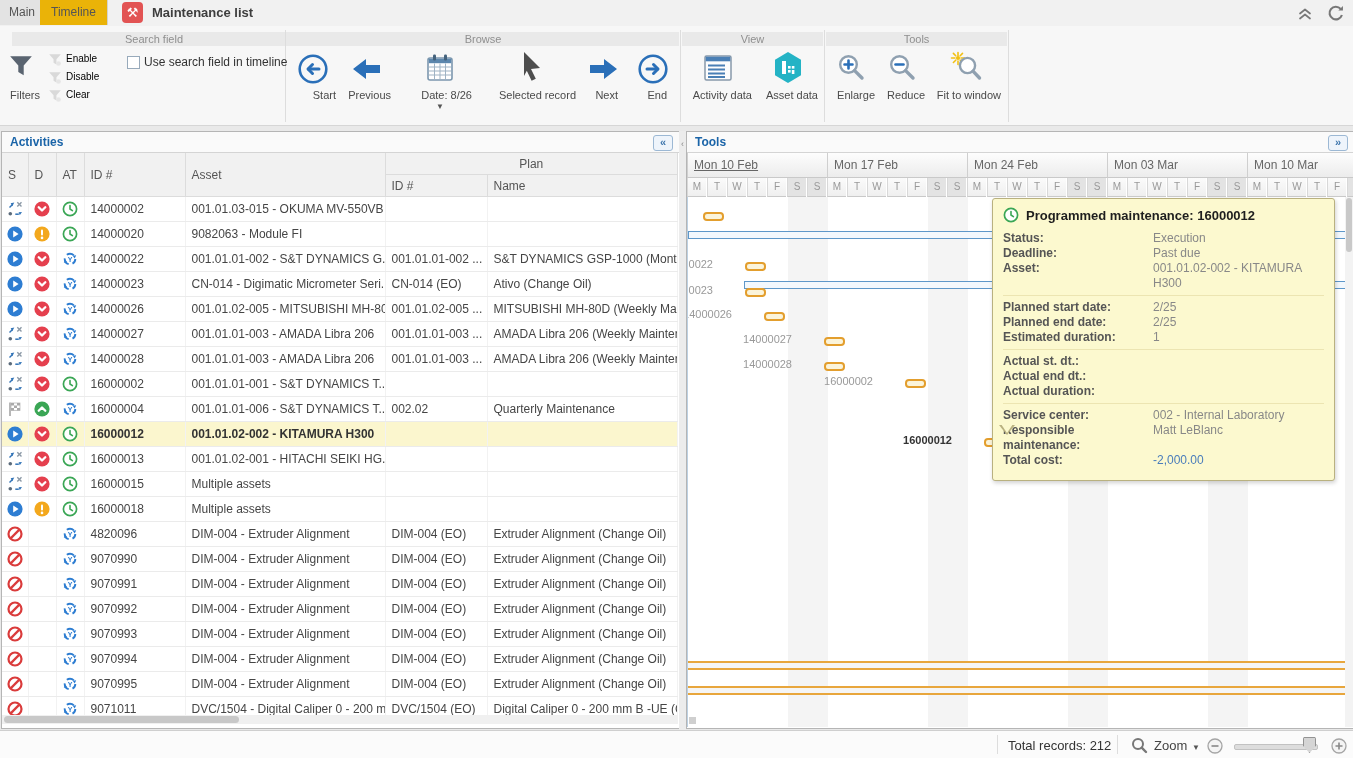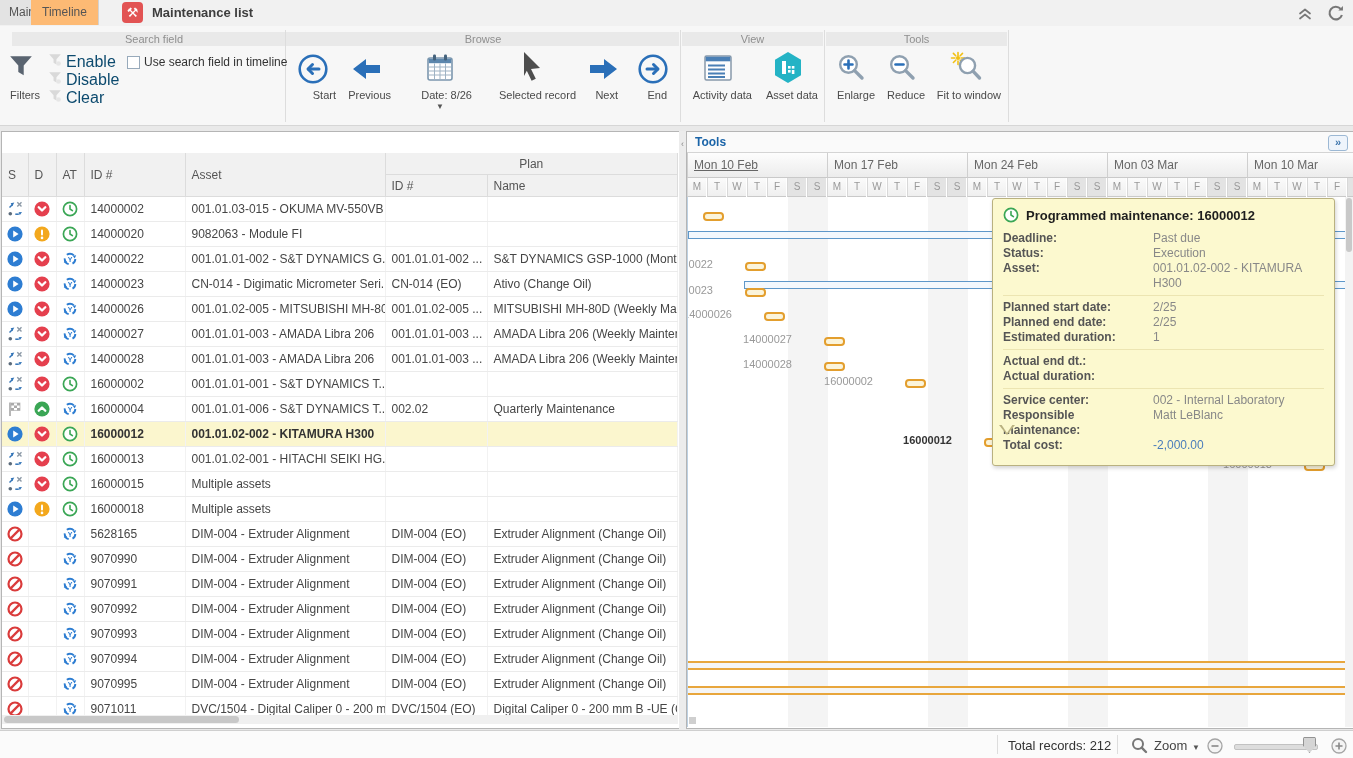--- a/index.html
+++ b/index.html
@@ -3,33 +3,33 @@
 <meta charset="utf-8">
 <style>
   html,body{margin:0;padding:0}
   body{width:1353px;height:758px;position:relative;overflow:hidden;background:#e9e9e9;
        font-family:"Liberation Sans",sans-serif;font-size:12px;color:#444}
   .abs{position:absolute}
   
   .tabbar{left:0;top:0;width:1353px;height:26px;background:#f1f1f1;border-bottom:1px solid #d2d2d2}
   .tab{position:absolute;top:0;height:25px;line-height:25px;font-size:12px;color:#555;text-align:center;border-right:1px solid #d2d2d2}
   .tab-main{left:0;width:44px;background:#e3e3e3}
-  .tab-timeline{left:31px;width:67px;background:#fdba74}
+  .tab-timeline{left:40px;width:67px;background:#eab308}
   .app-icon{left:122px;top:2px;width:21px;height:21px;background:#e25353;border-radius:4px;color:#fff;
             text-align:center;line-height:21px;font-size:13px}
   .win-title{left:152px;top:5px;font-size:13px;font-weight:bold;color:#3d3d3d}
   .topright-icon{top:4px;width:20px;height:18px}
   
   .ribbon{left:0;top:26px;width:1353px;height:99px;background:#f7f7f7;border-bottom:1px solid #d6d6d6}
   .group-header{position:absolute;top:6px;height:14px;background:#e9e9e9;color:#8f8f8f;font-size:11px;
                 text-align:center;line-height:14px}
   .group-sep{position:absolute;top:4px;height:92px;width:1px;background:#ddd}
   .ric{position:absolute}
   .rlabel{position:absolute;font-size:11px;color:#4a4a4a;text-align:right;white-space:nowrap}
-  .rlabel-dis{color:#0c4a6e;font-size:16px;text-align:left}
+  .rlabel-dis{color:#000000;font-size:10px;text-align:left}
   .caret{position:absolute;font-size:8px;color:#555}
   .cb{position:absolute;width:11px;height:11px;border:1px solid #98aabb;background:#fff}
   .cb-label{position:absolute;font-size:12px;color:#333}
   
   .panel{position:absolute;background:#fff;border:1px solid #b5b5b5}
   .panel-title{position:absolute;left:0;top:0;right:0;height:20px;background:#fafafa;border-bottom:1px solid #d4d4d4}
   .panel-title .t{color:#1a64a8;font-weight:bold;font-size:12px;line-height:20px;padding-left:8px}
   .collapse-btn{position:absolute;right:6px;top:3px;width:18px;height:14px;border:1px solid #9cb8d4;border-radius:3px;
                 background:#eef4fb;color:#3e76ad;font-size:11px;line-height:12px;text-align:center;font-weight:bold}
   
@@ -245,20 +245,24 @@
         </g>
         <circle cx="8" cy="7" r="2.1" fill="#f2c012"></circle>
         <circle cx="17.5" cy="14.5" r="7.6" fill="#fff" stroke="#8fa0b0" stroke-width="2.4"></circle>
         <path d="M23 20.2L29.5 27" stroke="#8fa0b0" stroke-width="3.4" stroke-linecap="round"></path>
       </svg>
   </span>
   <div class="rlabel" style="left:931px;top:63px;width:70px">Fit to window</div>
 </div>
 
 <div class="panel" style="left:1px;top:131px;width:677px;height:596px">
+  <div class="panel-title">
+    <span class="t">Activities</span>
+    <span class="collapse-btn">«</span>
+  </div>
   <div class="tblwrap">
     <table>
       <colgroup>
           <col style="width:26px">
           <col style="width:28px">
           <col style="width:28px">
           <col style="width:101px">
           <col style="width:200px">
           <col style="width:102px">
           <col>
@@ -562,21 +566,21 @@
                   <circle cx="8" cy="8" r="6.5" fill="none" stroke="#da3b3b" stroke-width="2.2"></circle>
                   <path d="M3.9 12.1L12.1 3.9" stroke="#da3b3b" stroke-width="2.2"></path>
                 </svg></span></td>
             <td class="icn-cell"></td>
             <td class="icn-cell"><span class="icn"><svg width="16" height="16" viewBox="0 0 16 16">
                   <circle cx="8" cy="8" r="5.3" fill="none" stroke="#2d7dd2" stroke-width="1.9" stroke-dasharray="7.5 4" stroke-dashoffset="2"></circle>
                   <path d="M14.2 4.2l-3.4.6 1.9 2.8z" fill="#2d7dd2"></path>
                   <path d="M1.8 11.8l3.4-.6-1.9-2.8z" fill="#2d7dd2"></path>
                   <text x="8" y="10.7" font-size="7" font-weight="bold" fill="#2d7dd2" text-anchor="middle" font-family="Liberation Sans,sans-serif">Y</text>
                 </svg></span></td>
-            <td>5628165</td>
+            <td>4820096</td>
             <td>DIM-004 - Extruder Alignment</td>
             <td>DIM-004 (EO)</td>
             <td>Extruder Alignment (Change Oil)</td>
           </tr>
           <tr>
             <td class="icn-cell"><span class="icn"><svg width="16" height="16" viewBox="0 0 16 16">
                   <circle cx="8" cy="8" r="6.5" fill="none" stroke="#da3b3b" stroke-width="2.2"></circle>
                   <path d="M3.9 12.1L12.1 3.9" stroke="#da3b3b" stroke-width="2.2"></path>
                 </svg></span></td>
             <td class="icn-cell"></td>
@@ -789,47 +793,51 @@
           <svg width="16" height="16" viewBox="0 0 16 16">
               <circle cx="8" cy="8" r="6.6" fill="#fff" stroke="#3aa655" stroke-width="1.7"></circle>
               <path d="M8 4.6V8l2.4 1.6" stroke="#3aa655" stroke-width="1.6" fill="none" stroke-linecap="round"></path>
             </svg>
         </span>
         <span>Programmed maintenance: 16000012</span>
       </div>
       <div>
           <div class="tt-group">
             <div class="tt-row">
+              <span class="l">Status:</span>
+              <span class="v">Execution</span>
+            </div>
+            <div class="tt-row">
               <span class="l">Deadline:</span>
               <span class="v">Past due</span>
             </div>
             <div class="tt-row">
-              <span class="l">Status:</span>
-              <span class="v">Execution</span>
-            </div>
-            <div class="tt-row">
               <span class="l">Asset:</span>
               <span class="v">001.01.02-002 - KITAMURA H300</span>
             </div>
           </div>
           <div class="tt-group">
             <div class="tt-row">
               <span class="l">Planned start date:</span>
               <span class="v">2/25</span>
             </div>
             <div class="tt-row">
               <span class="l">Planned end date:</span>
               <span class="v">2/25</span>
             </div>
             <div class="tt-row">
               <span class="l">Estimated duration:</span>
               <span class="v">1</span>
             </div>
           </div>
           <div class="tt-group">
+            <div class="tt-row">
+              <span class="l">Actual st. dt.:</span>
+              <span class="v"></span>
+            </div>
             <div class="tt-row">
               <span class="l">Actual end dt.:</span>
               <span class="v"></span>
             </div>
             <div class="tt-row">
               <span class="l">Actual duration:</span>
               <span class="v"></span>
             </div>
           </div>
           <div class="tt-group">

